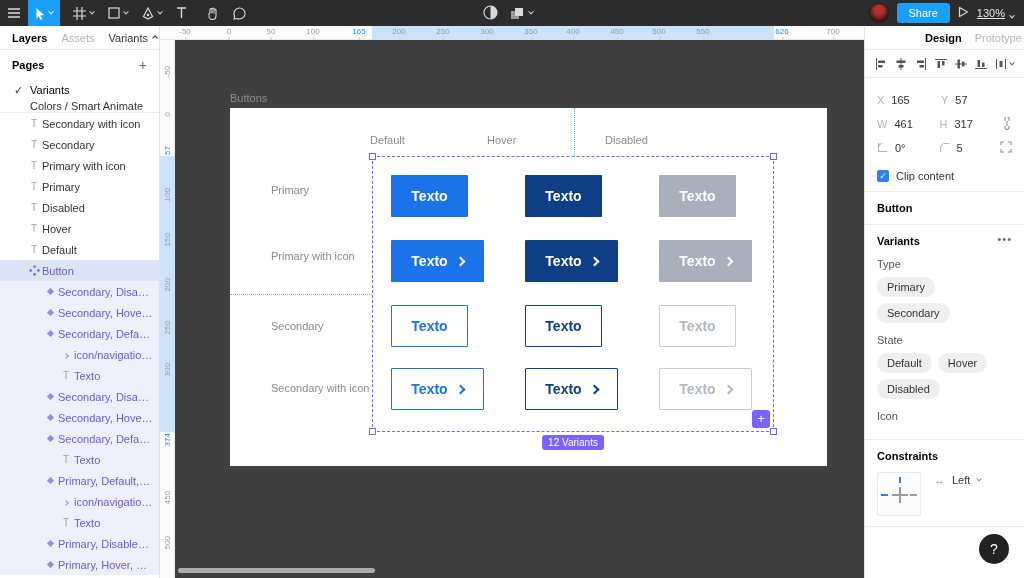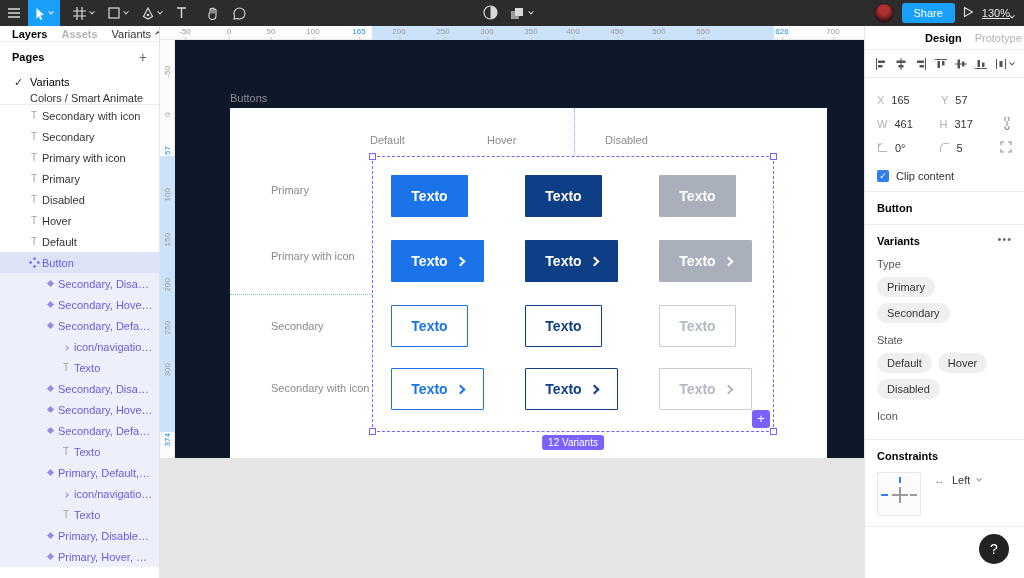--- a/index.html
+++ b/index.html
@@ -13,47 +13,47 @@
   .tbtn svg { display:block; }
   .tool-active { background:#18A0FB; color:#fff; width:32px; }
   .cv { display:inline-block; width:4px; height:4px; border-right:1.1px solid currentColor; border-bottom:1.1px solid currentColor; }
   .cv-down { transform:rotate(45deg) translate(-1px,-1px); }
   .cv-up { transform:rotate(-135deg); }
   .cv-right { transform:rotate(-45deg); }
   .t-gap { width:6px; }
   .tb-right { margin-left:auto; display:flex; align-items:center; gap:8px; padding-right:10px; }
   .avatar { width:20px; height:20px; border-radius:50%; background:radial-gradient(circle at 50% 35%, #b03030 0 30%, #441416 70%); border:1.5px solid #1d1d1d; }
   .share-btn { background:#18A0FB; color:#fff; border:none; border-radius:3px; height:20px; padding:0 12px; font-size:11px; font-family:inherit; }
-  .zoom-ctl { color:#e6e6e6; display:flex; align-items:flex-end; font-size:11px;text-decoration:underline; }
+  .zoom-ctl { color:#e6e6e6; display:flex; align-items:flex-end; gap:5px; font-size:11px;text-decoration:underline; }
   .mid-icons { position:absolute; left:483px; top:0; height:26px; display:flex; align-items:center; gap:12px; color:#d9d9d9; }
 
   
   .lsb { position:absolute; left:0; top:26px; width:160px; height:552px; background:#fff; border-right:1px solid #e3e3e3; overflow:hidden; }
-  .lsb-tabs { height:16px; display:flex; align-items:center; padding:0 12px; border-bottom:1px solid #ececec; }
-  .lsb-tab { margin-right:14px; color:#b3b3b3;font-weight:bold; }
+  .lsb-tabs { height:24px; display:flex; align-items:center; padding:0 12px; border-bottom:1px solid #ececec; }
+  .lsb-tab { margin-right:14px; color:#b3b3b3; }
   .lsb-tab.active { color:#000; font-weight:bold; }
   .variants-toggle { margin-left:auto; color:#333; display:flex; align-items:center; gap:5px; }
   .pages-head { height:30px; display:flex; align-items:center; padding:0 12px; color:#000; font-weight:bold; }
   .plus-sm { margin-left:auto; color:#666; font-size:14px; font-weight:normal; }
   .page-row { height:20px; display:flex; align-items:center; padding-left:14px; color:#333; }
   .page-check { width:16px; color:#333; }
   .page-name { font-weight:500; color:#000; }
   .page-clip { height:13px; overflow:hidden; padding-left:30px; color:#333; border-bottom:1px solid #ececec; }
   .lrow { height:21px; display:flex; align-items:center; white-space:nowrap; }
   .lrow .lic { width:16px; flex:0 0 16px; display:flex; align-items:center; justify-content:center; color:#a3a3a3; font-size:10px; }
   .lrow .llabel { overflow:hidden; text-overflow:ellipsis; padding-right:6px; }
   .ind0 { padding-left:26px; } .ind1 { padding-left:42px; } .ind2 { padding-left:58px; }
   .row-sel { background:#dde4f7; }
   .row-hl { background:#edf0fb; }
   .purple { color:#6a5bd8; }
   .dmnd { width:5px; height:5px; background:#978ae4; transform:rotate(45deg); }
   .lic .inst { color:#9a93d8; font-size:9px; }
 
   
-  .canvas { position:absolute; left:160px; top:26px; width:704px; height:432px; background:#0f172a; overflow:hidden; }
+  .canvas { position:absolute; left:160px; top:26px; width:704px; height:552px; background:#404040; overflow:hidden; }
   .hruler { position:absolute; left:0; top:0; width:704px; height:14px; background:#fcfcfc; border-bottom:1px solid #e8e8e8; z-index:10; }
   .vruler { position:absolute; left:0; top:14px; width:15px; height:538px; background:#fcfcfc; border-right:1px solid #e8e8e8; z-index:9; }
   .h-hl { position:absolute; left:212px; top:0; width:402px; height:14px; background:#cbe2f9; }
   .v-hl { position:absolute; left:0; top:116px; width:15px; height:276px; background:#cbe2f9; }
   .rlab { position:absolute; top:1px; transform:translateX(-50%); font-size:8px; color:#9b9b9b; }
   .rlab::after { content:''; position:absolute; left:50%; top:10px; width:1px; height:3px; background:#c9c9c9; }
   .rlab.act { color:#1e8fe8; }
   .vlab { position:absolute; left:2px; transform:rotate(-90deg); transform-origin:center; font-size:8px; color:#9b9b9b; width:10px; text-align:center; }
   .vlab.act { color:#1e8fe8; }
   .frame { position:absolute; left:70px; top:82px; width:597px; height:358px; background:#fff; }

